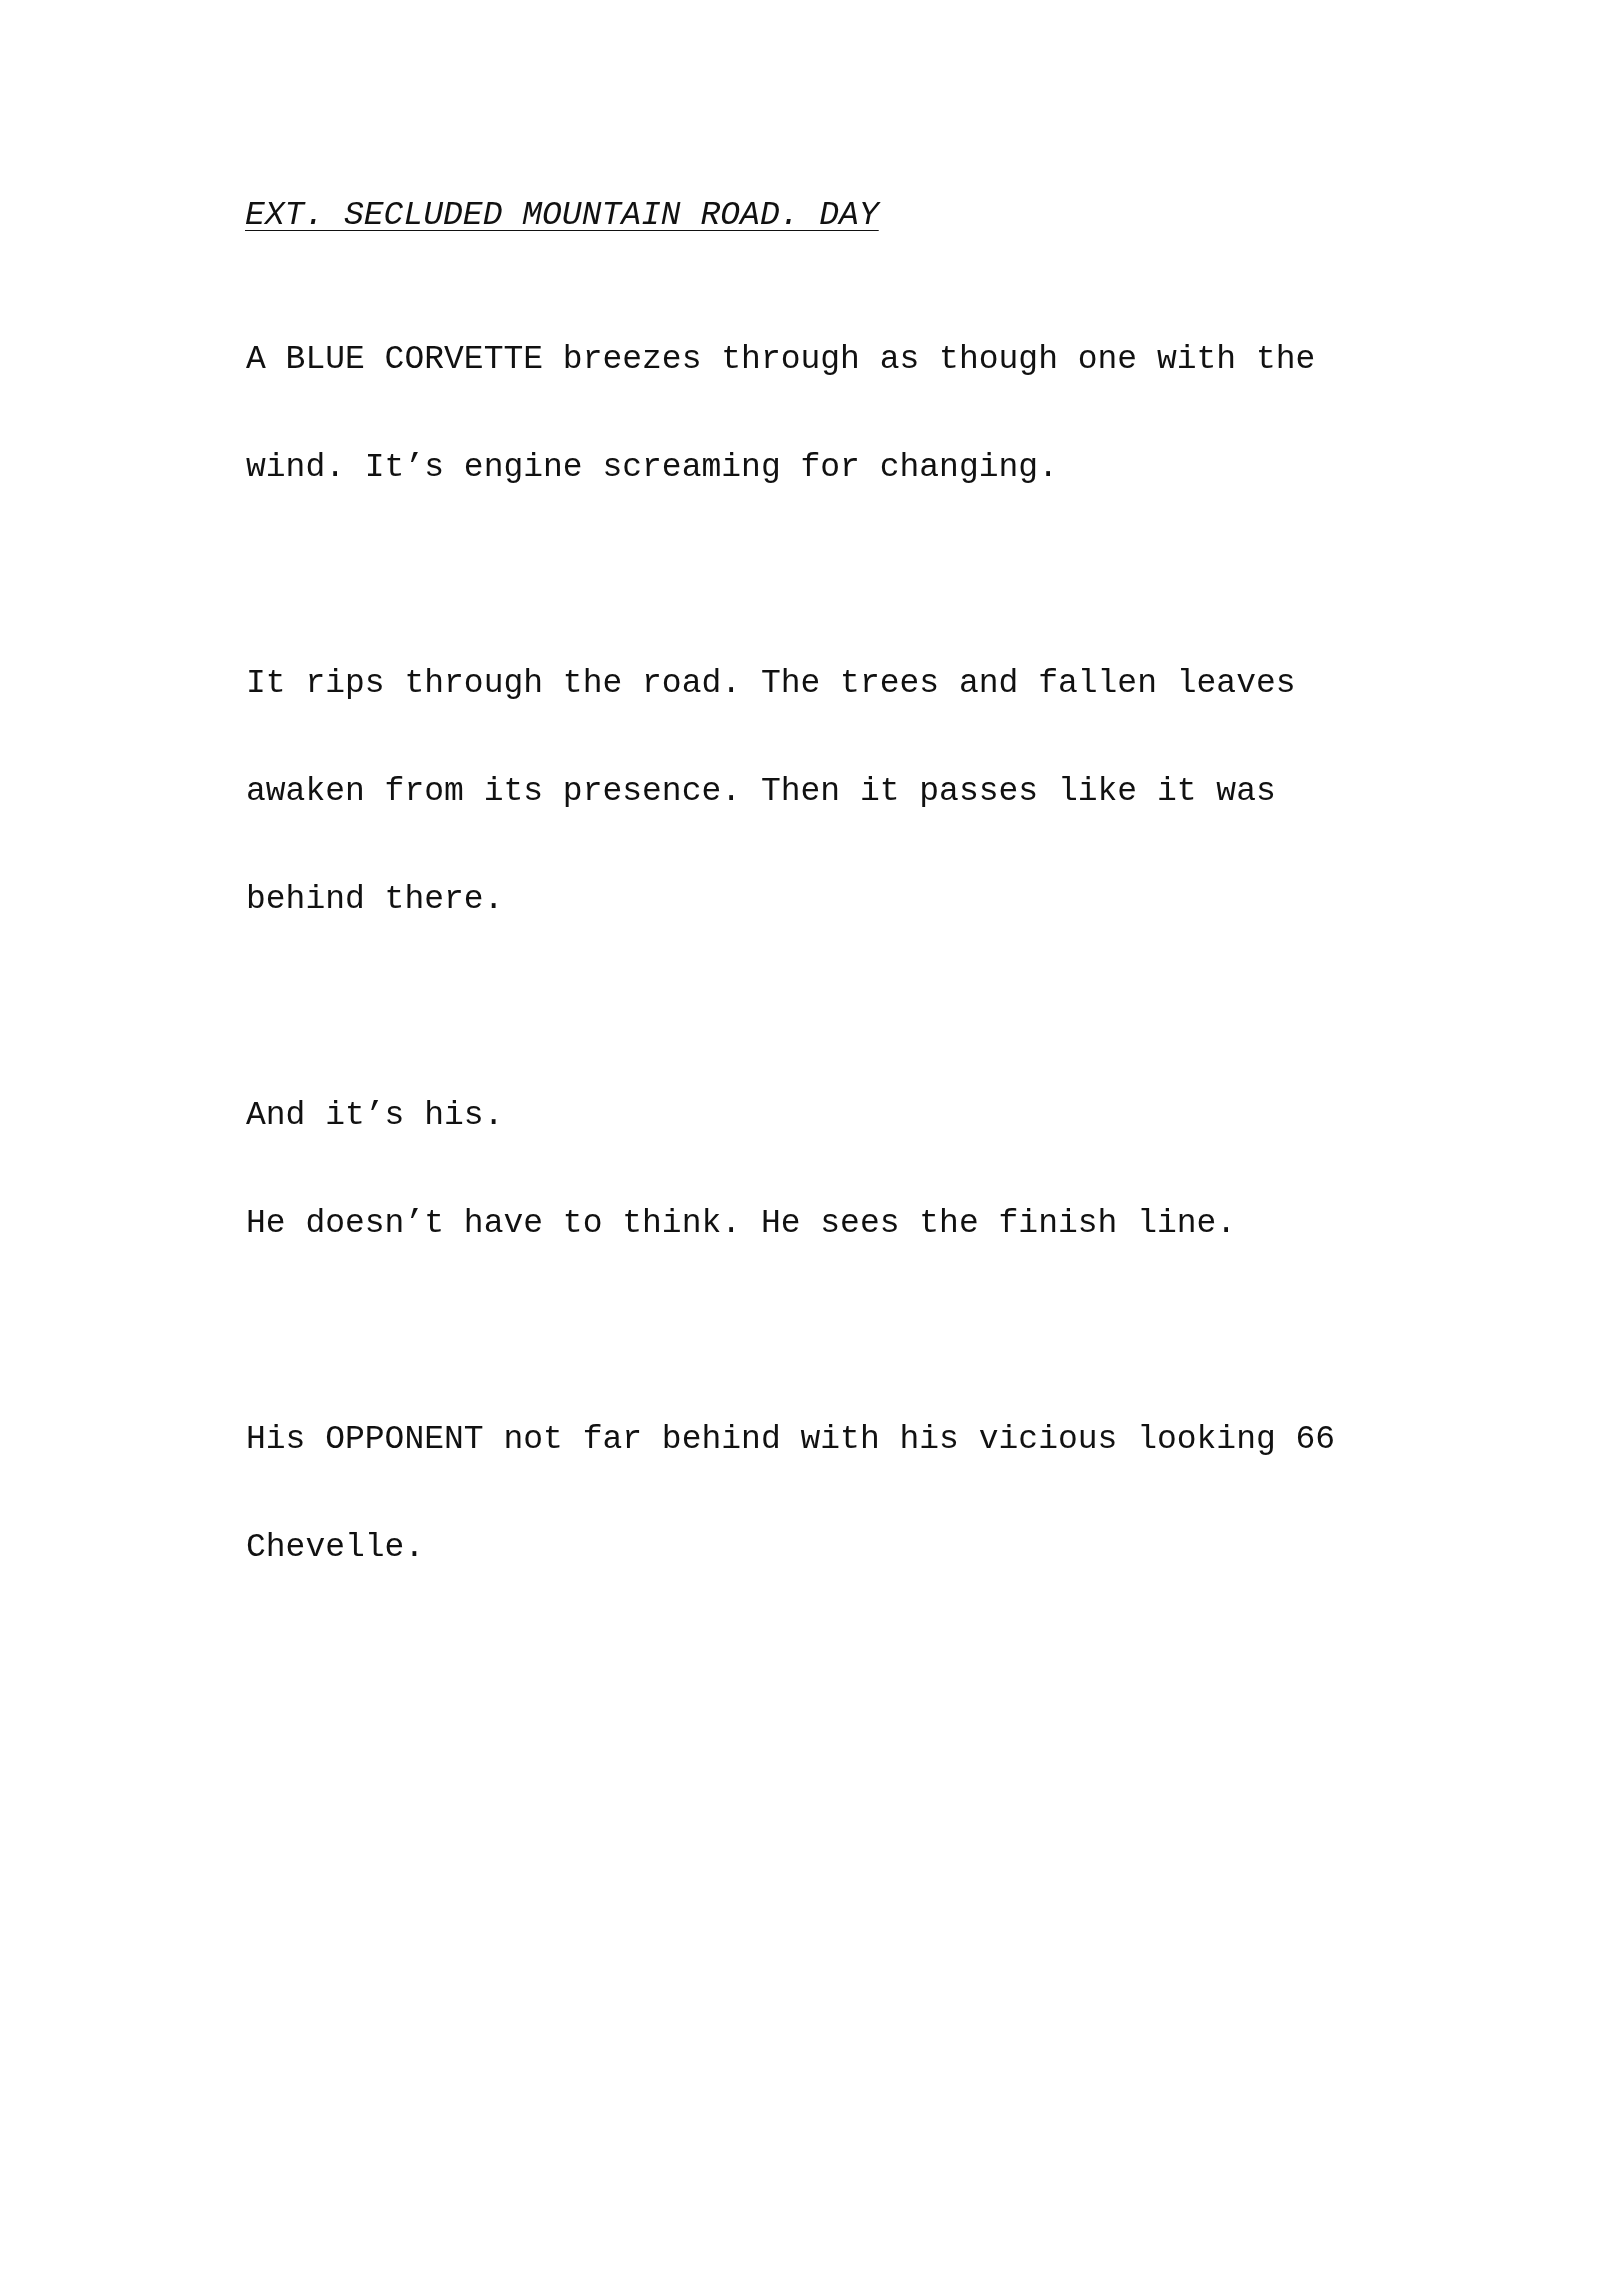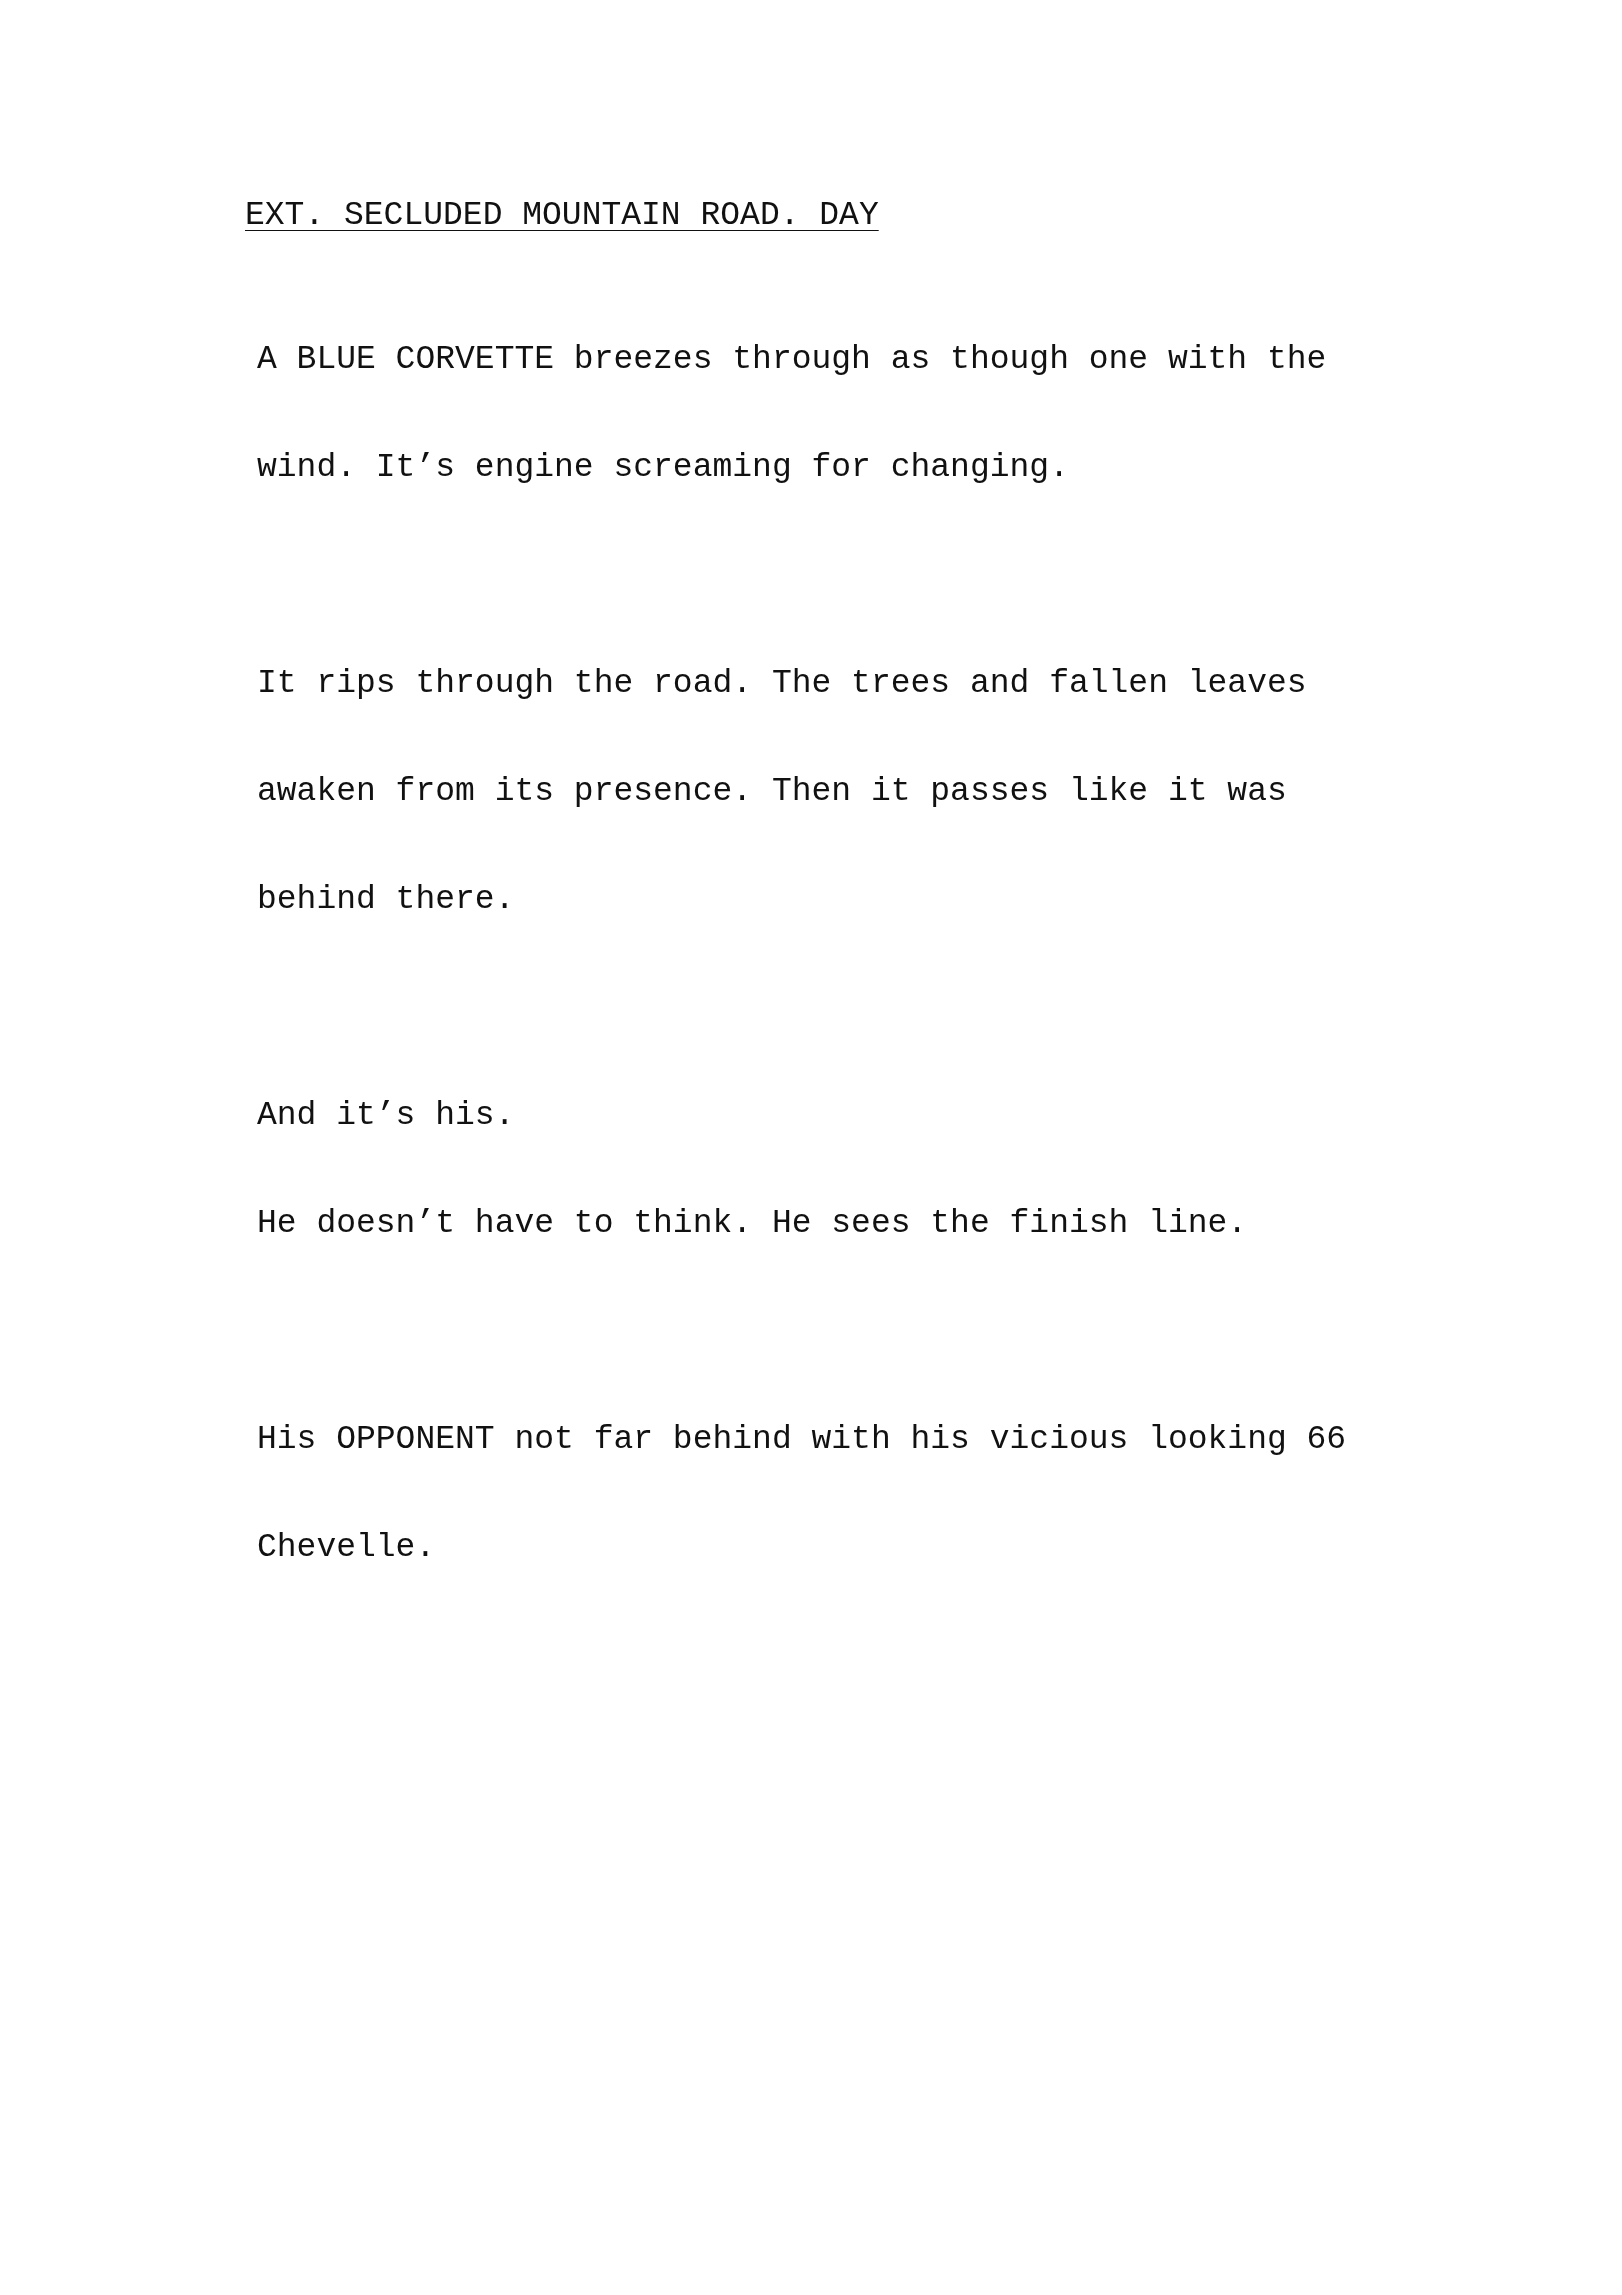--- a/index.html
+++ b/index.html
@@ -4,22 +4,22 @@
 <style>
   html, body { margin:0; padding:0; background:#ffffff; }
   body { width:1622px; height:2295px; position:relative; overflow:hidden; }
   .page {
     position:absolute; left:245px; top:198px; width:1135px;
     font-family:"Liberation Mono", "DejaVu Sans Mono", monospace;
     font-size:33px; line-height:36px; color:#111111;
     letter-spacing:0;
   }
   .scene-heading { display:inline-block; text-decoration:underline; text-decoration-thickness:1.3px; text-underline-offset:5.9px; margin:0; }
-  .heading-wrap { height:36px; margin-bottom:36px; }
-  .action { margin:0 0 36px 12px; white-space:pre-wrap; }
+  .heading-wrap { height:36px; margin-bottom:36px;font-style:italic; }
+  .action { margin:0 0 36px 1px; white-space:pre-wrap; }
   .line { display:block; white-space:pre; }
 </style>
 </head>
 <body>
 
 <div class="page">
   <div class="heading-wrap">
     <span class="scene-heading">EXT. SECLUDED MOUNTAIN ROAD. DAY</span>
   </div>
 

